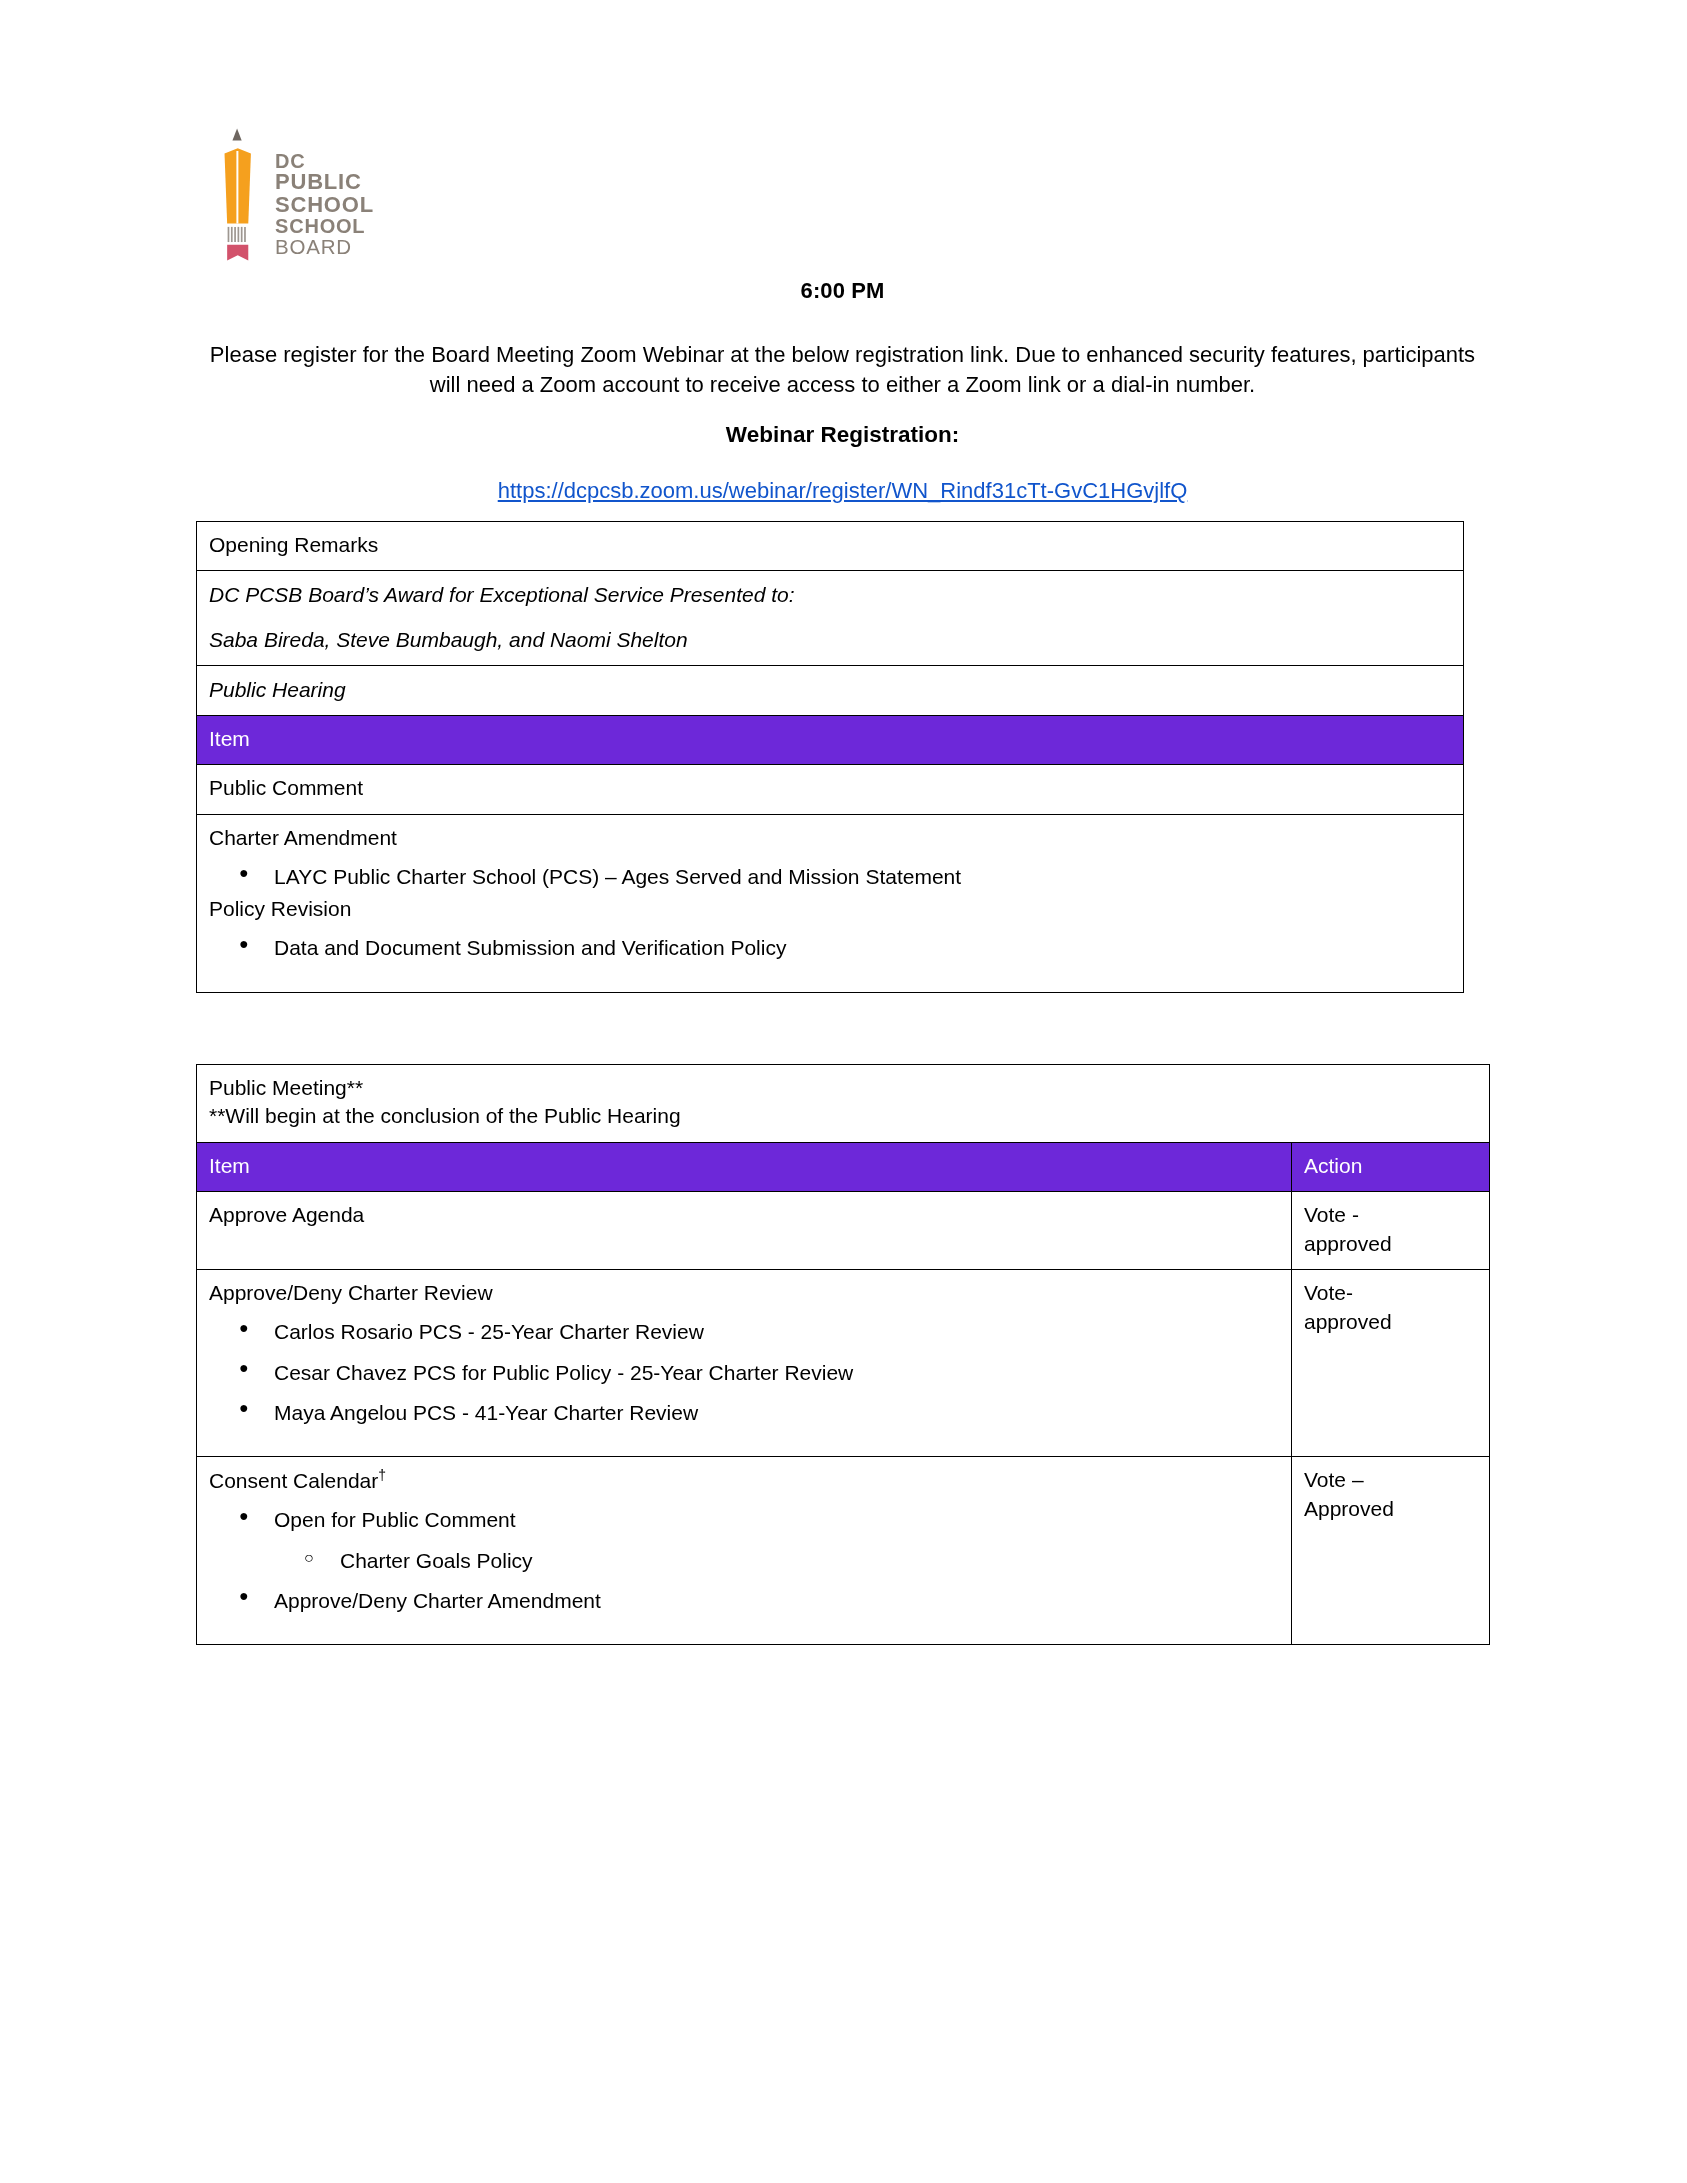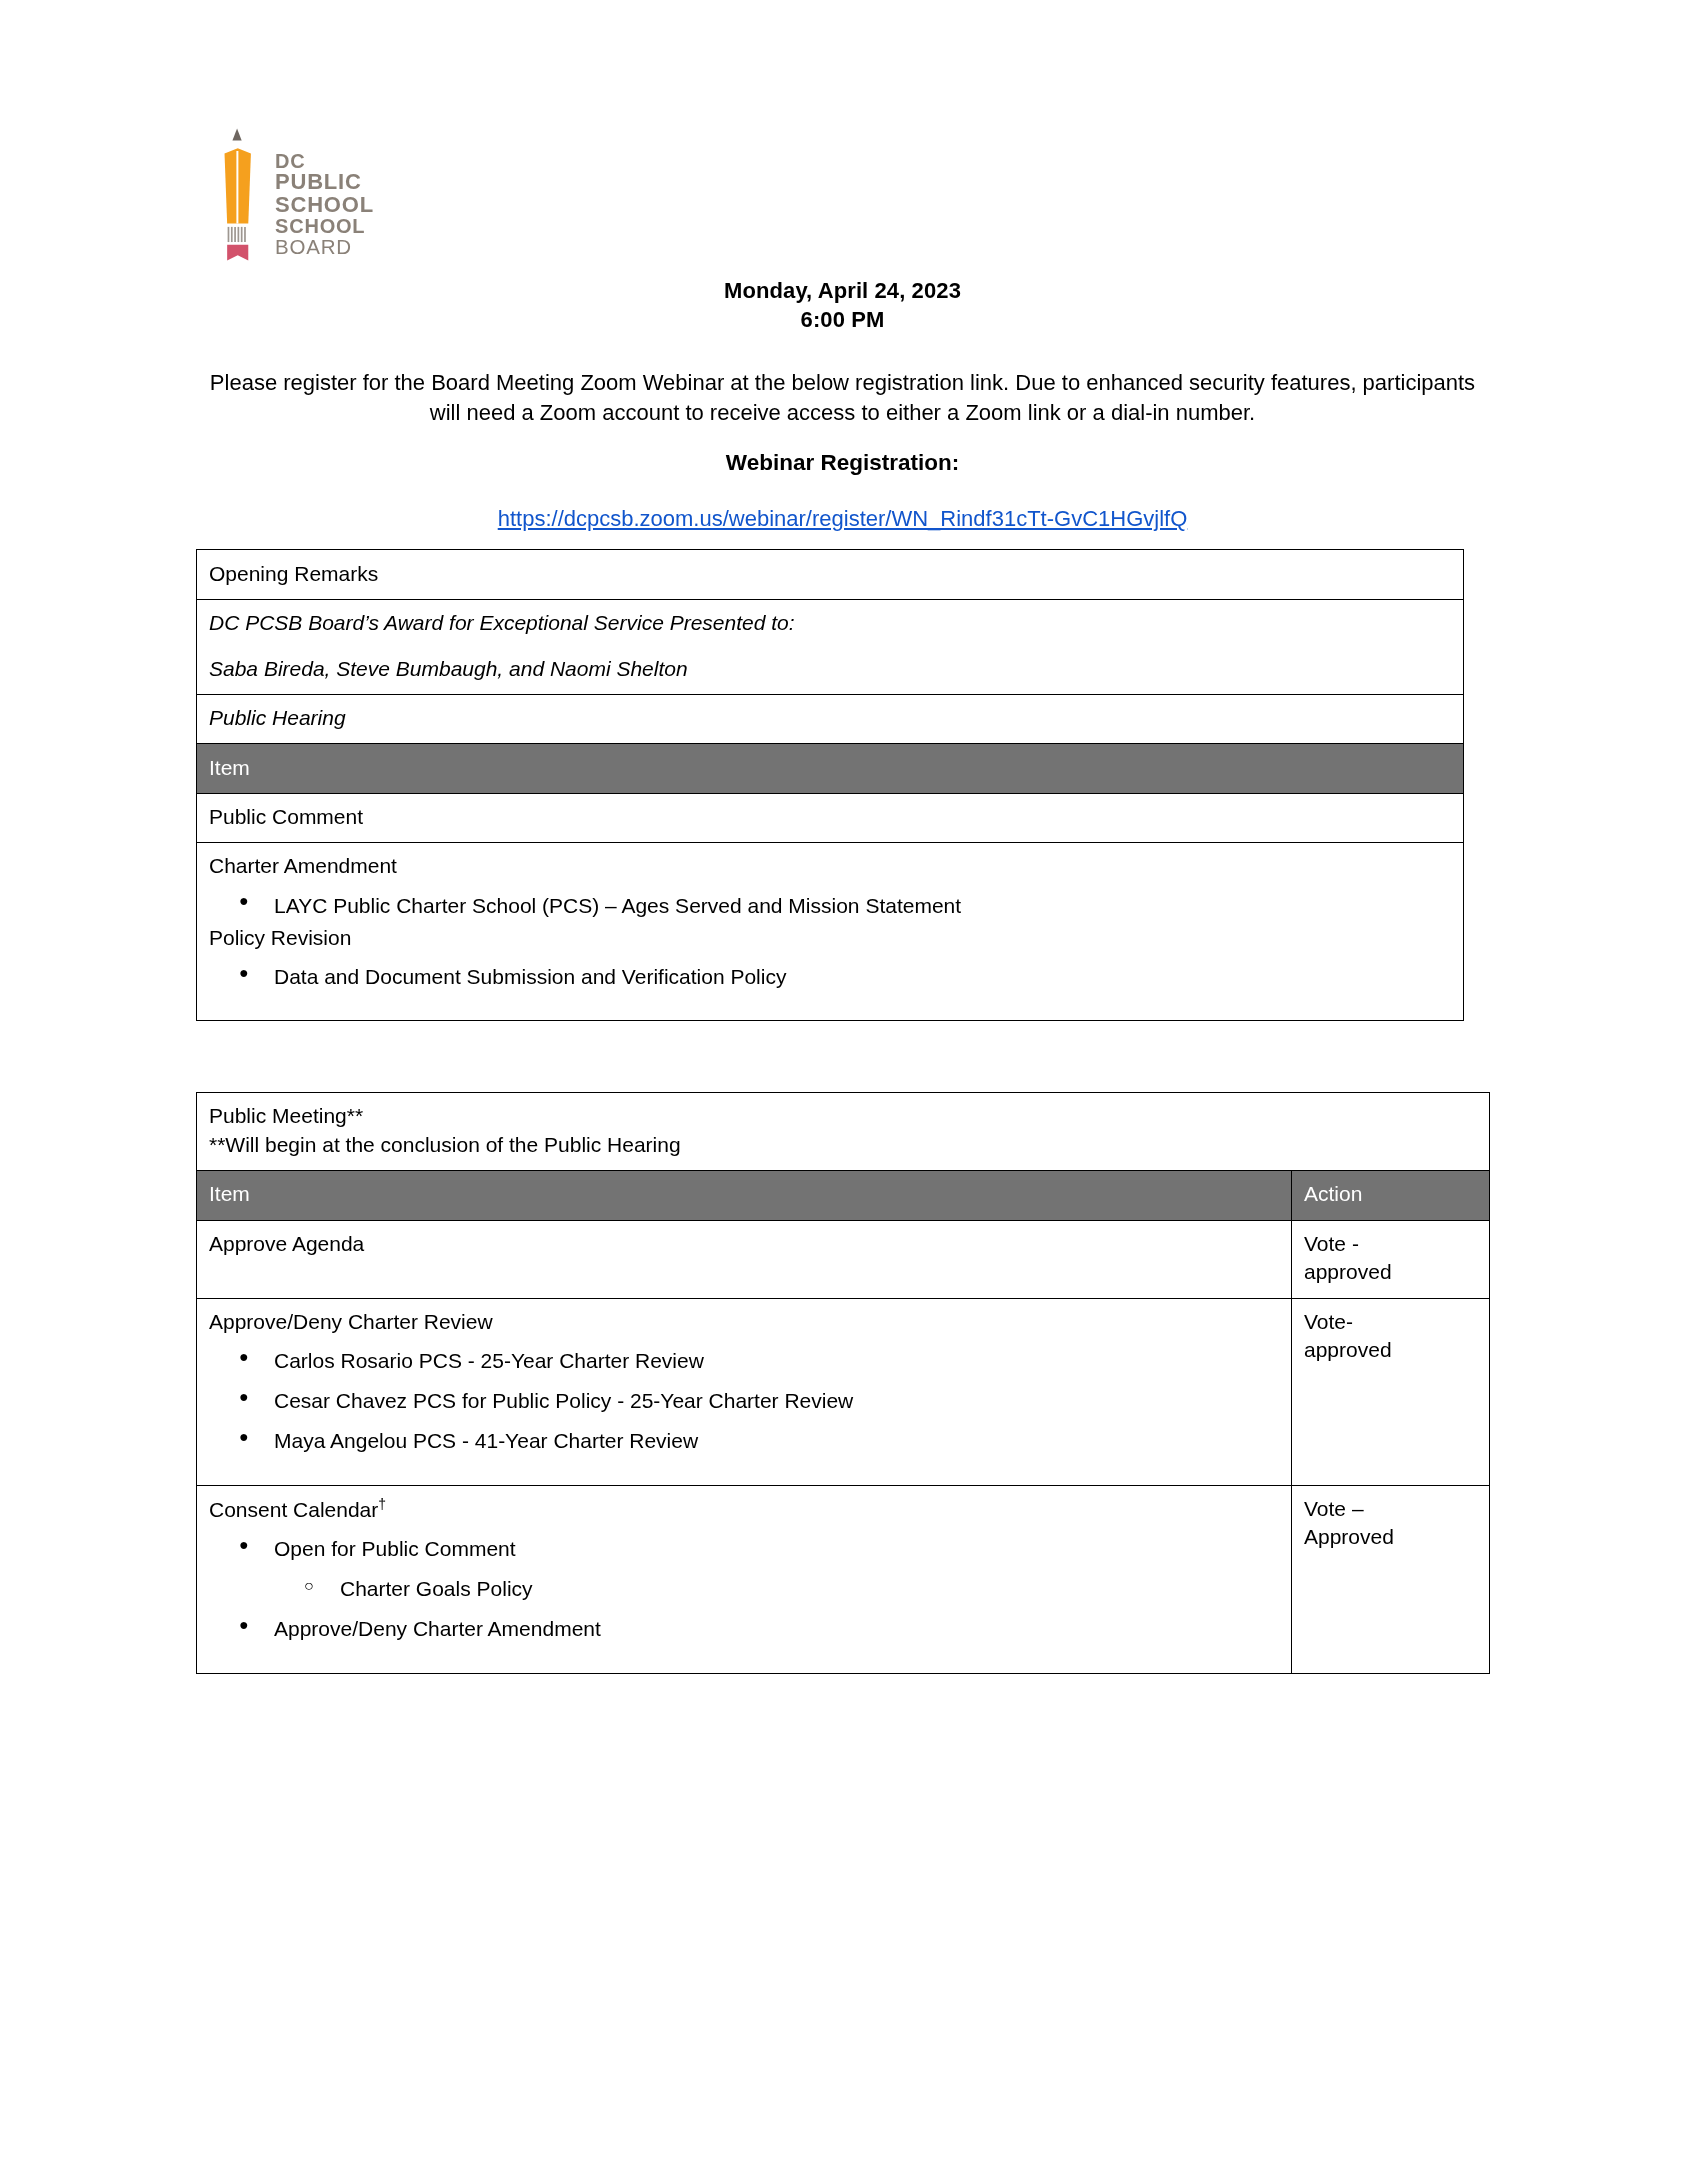--- a/index.html
+++ b/index.html
@@ -109,21 +109,21 @@
     line-height: 1.36;
   }
 
   td.cell-italic { font-style: italic; }
   td.center-bolditalic {
     text-align: center;
     font-weight: 700;
     font-style: italic;
   }
   th.blue-head, td.blue-head {
-    background: #737373;
+    background: #6d28d9;
     color: #ffffff;
     font-weight: 700;
     text-align: center;
     padding-top: 8px;
     padding-bottom: 9.3px;
   }
   td.meeting-title {
     text-align: center;
     font-weight: 700;
     line-height: 1.34;
@@ -204,21 +204,20 @@
       <span class="logo-line lt-public">PUBLIC</span>
       <span class="logo-line lt-charter">SCHOOL</span>
       <span class="logo-line lt-school">SCHOOL</span>
       <span class="logo-line lt-board">BOARD</span>
     </div>
   </div>
 
   <div class="doc">
 
     <div class="date-head">
-      <div>Monday, April 24, 2023</div>
       <div>6:00 PM</div>
     </div>
 
     <p class="intro">Please register for the Board Meeting Zoom Webinar at the below registration link. Due to enhanced security features, participants will need a Zoom account to receive access to either a Zoom link or a dial-in number.</p>
 
     <div class="section-head">Webinar Registration:</div>
     <div class="link-wrap">
       <a class="zoom-link" href="#">https://dcpcsb.zoom.us/webinar/register/WN_Rindf31cTt-GvC1HGvjlfQ</a>
     </div>
 

